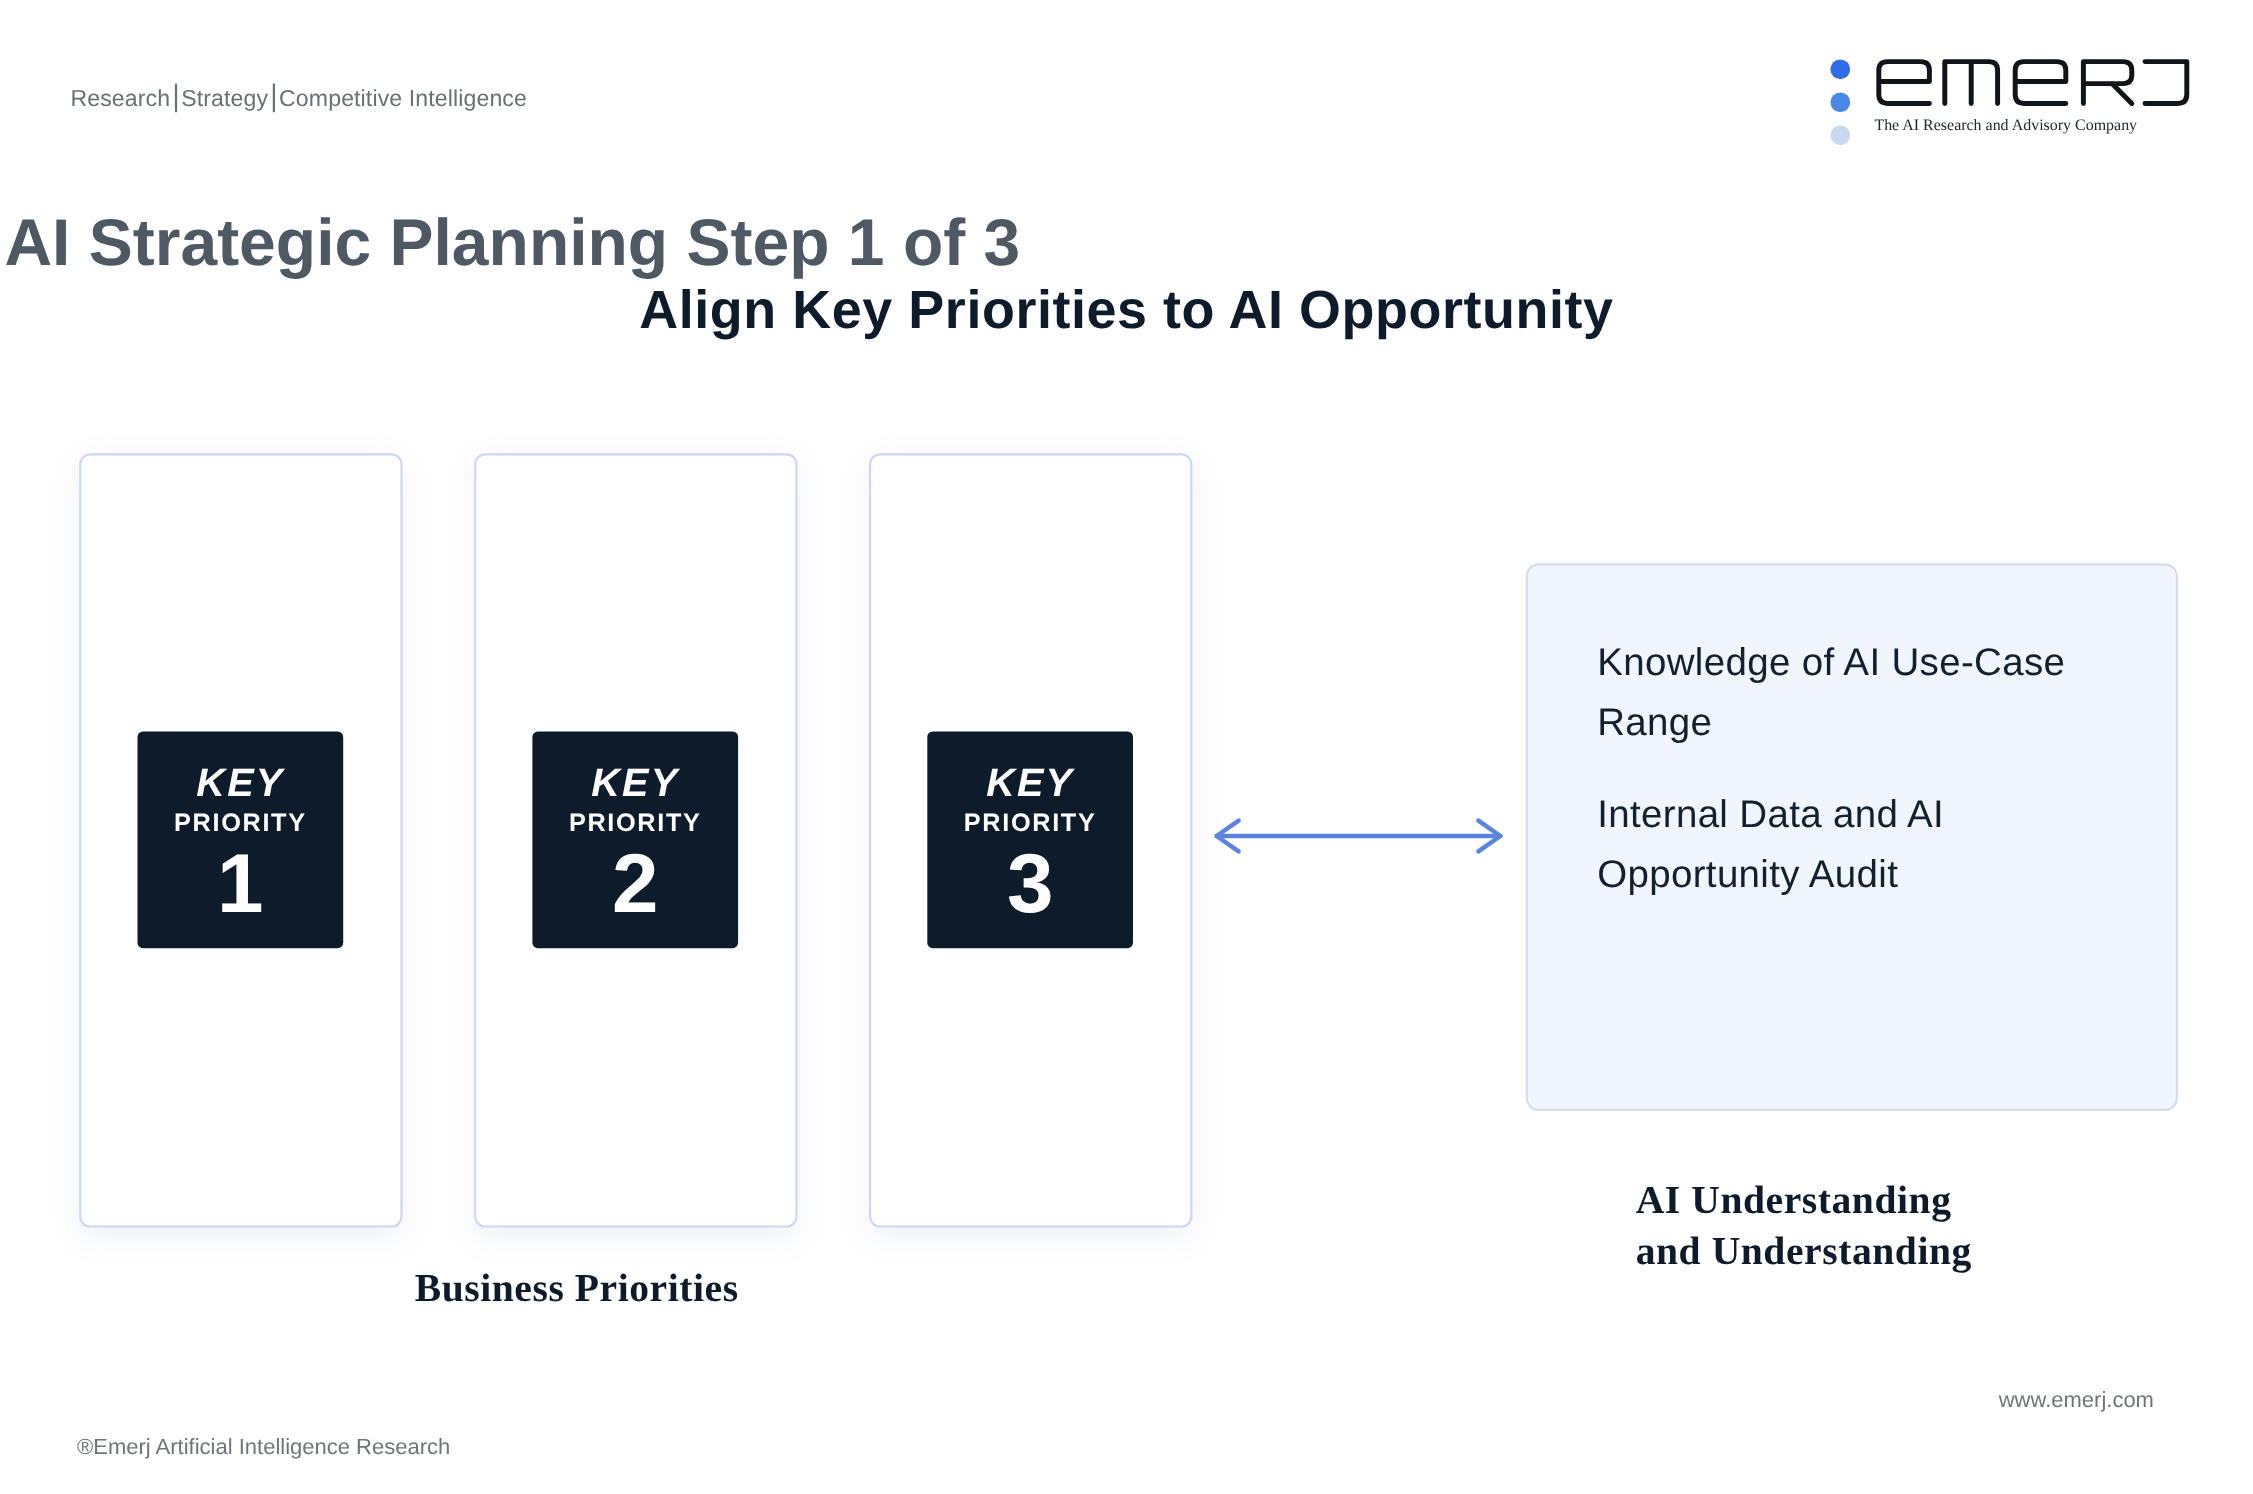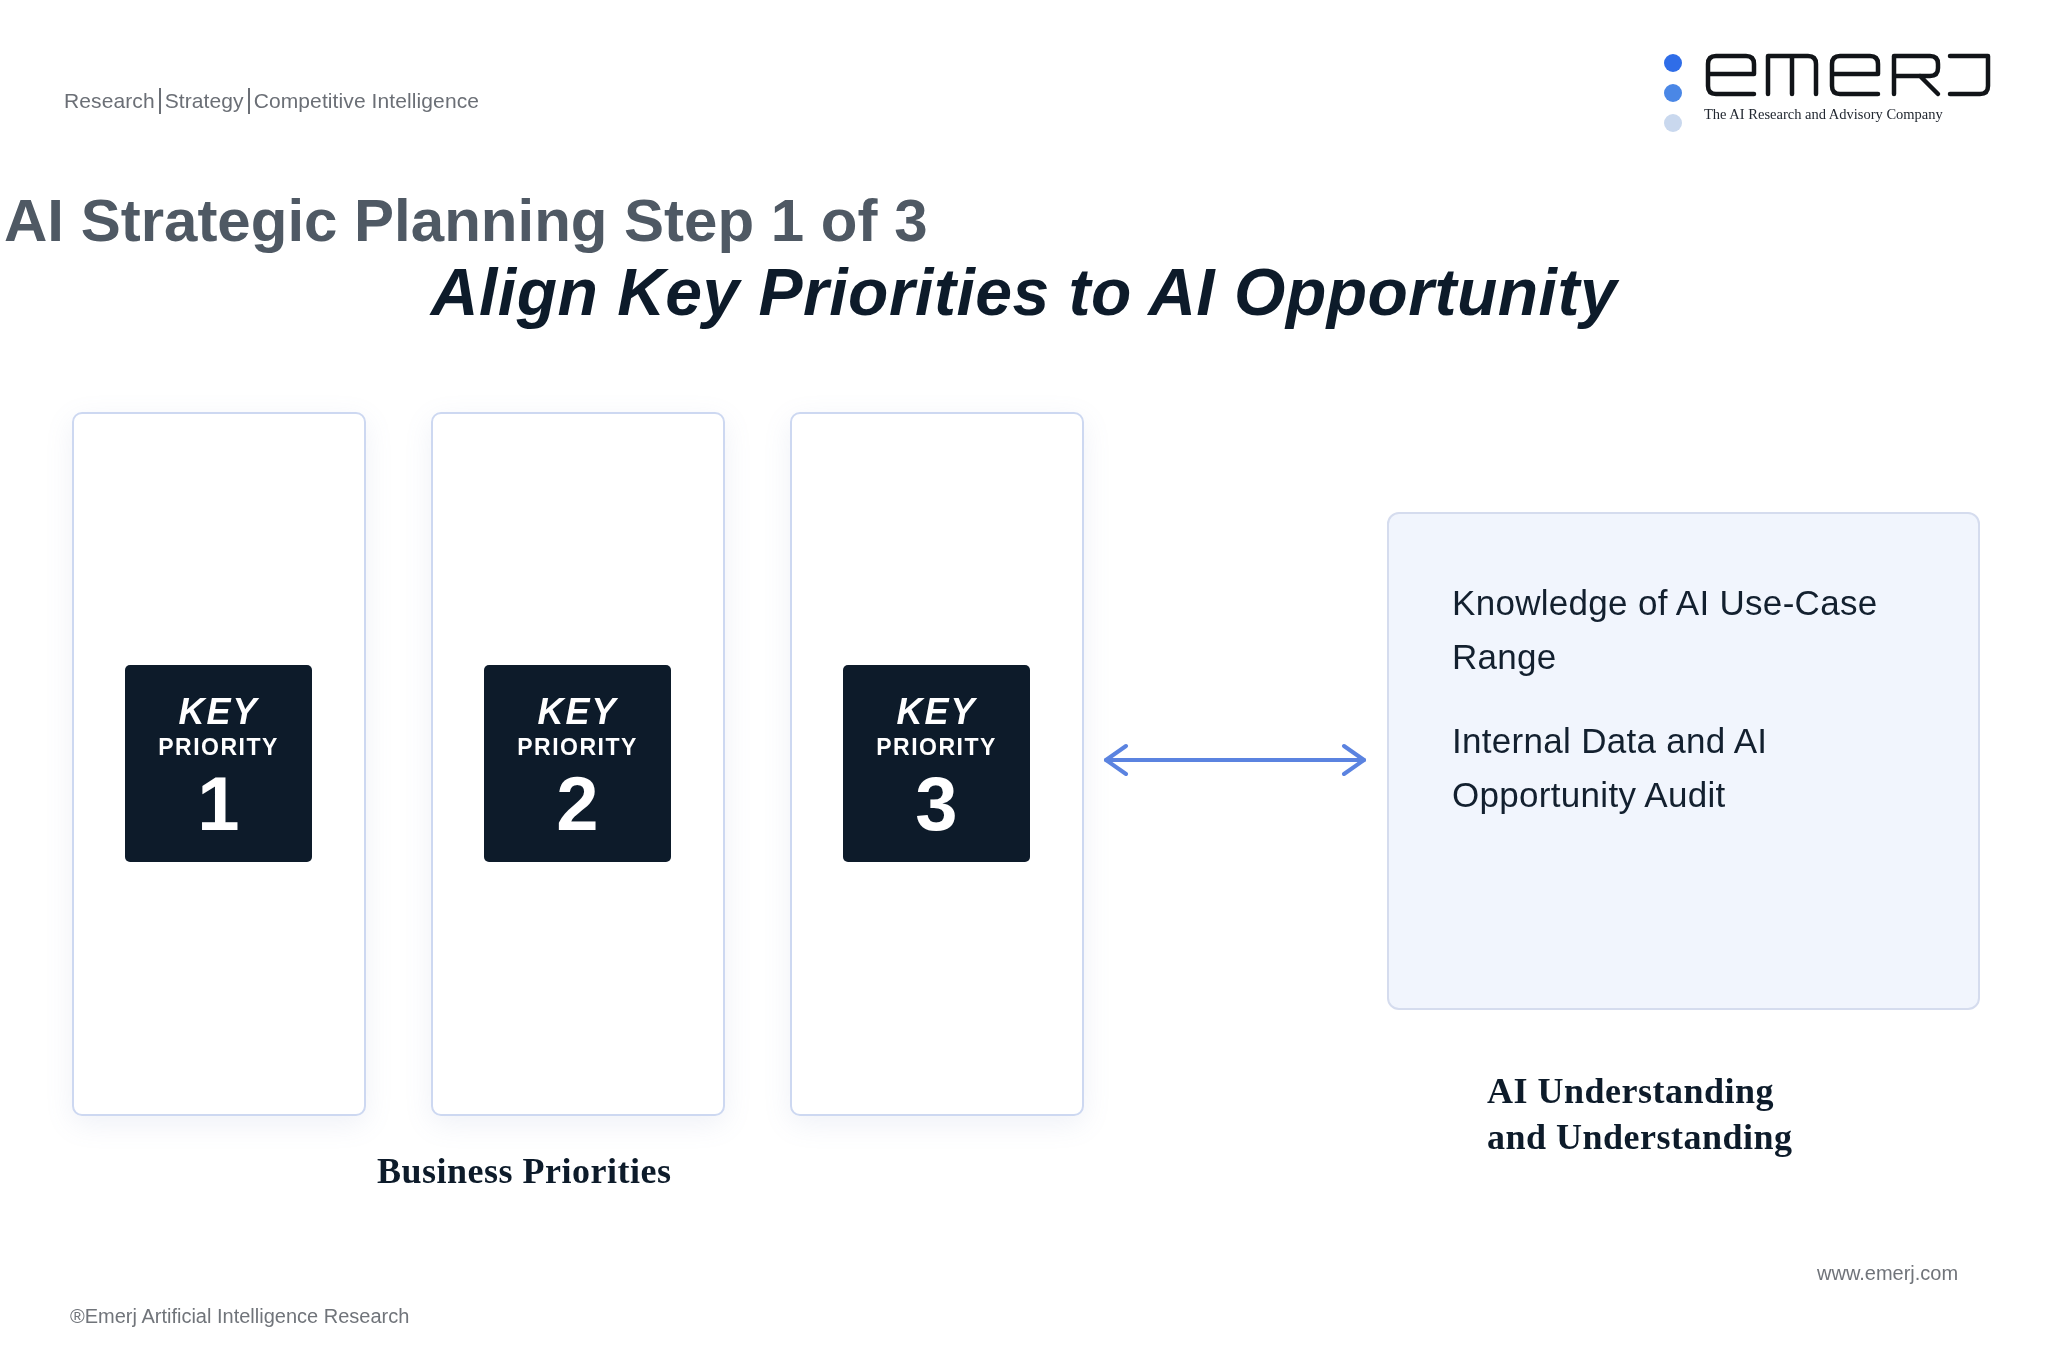--- a/index.html
+++ b/index.html
@@ -12,21 +12,21 @@
     height: 1358px;
     position: relative;
     overflow: hidden;
     font-family: "Liberation Sans", "DejaVu Sans", sans-serif;
     color: #0f1c2d;
   }
   .abs { position: absolute; }
 
   
   .tagline {
-    left: 64px; top: 88px;
+    left: 64px; top: 76px;
     font-size: 21px;
     color: #6b6f76;
     white-space: nowrap;
     letter-spacing: 0.1px;
   }
   .tagline .sep {
     display: inline-block;
     width: 2px; height: 26px;
     background: #6b6f76;
     vertical-align: -6px;
@@ -67,25 +67,24 @@
   .step-title {
     left: 4px; width: 2048px; top: 186px;
     text-align: left;
     font-size: 60px;
     font-weight: bold;
     color: #4f5964;
   }
   .main-title {
     left: 0; width: 2048px; top: 254px;
     text-align: center;
-    font-size: 66px;
+    font-size: 49px;
     font-weight: bold;
     color: #0d1b2a;
     letter-spacing: 0.5px;
-    font-style: italic;
   }
 
   
   .card {
     top: 412px;
     width: 290px; height: 700px;
     border: 2px solid #cdd8f1;
     border-radius: 10px;
     background: #ffffff;
     box-shadow: 0 8px 28px rgba(120, 140, 190, 0.12);

